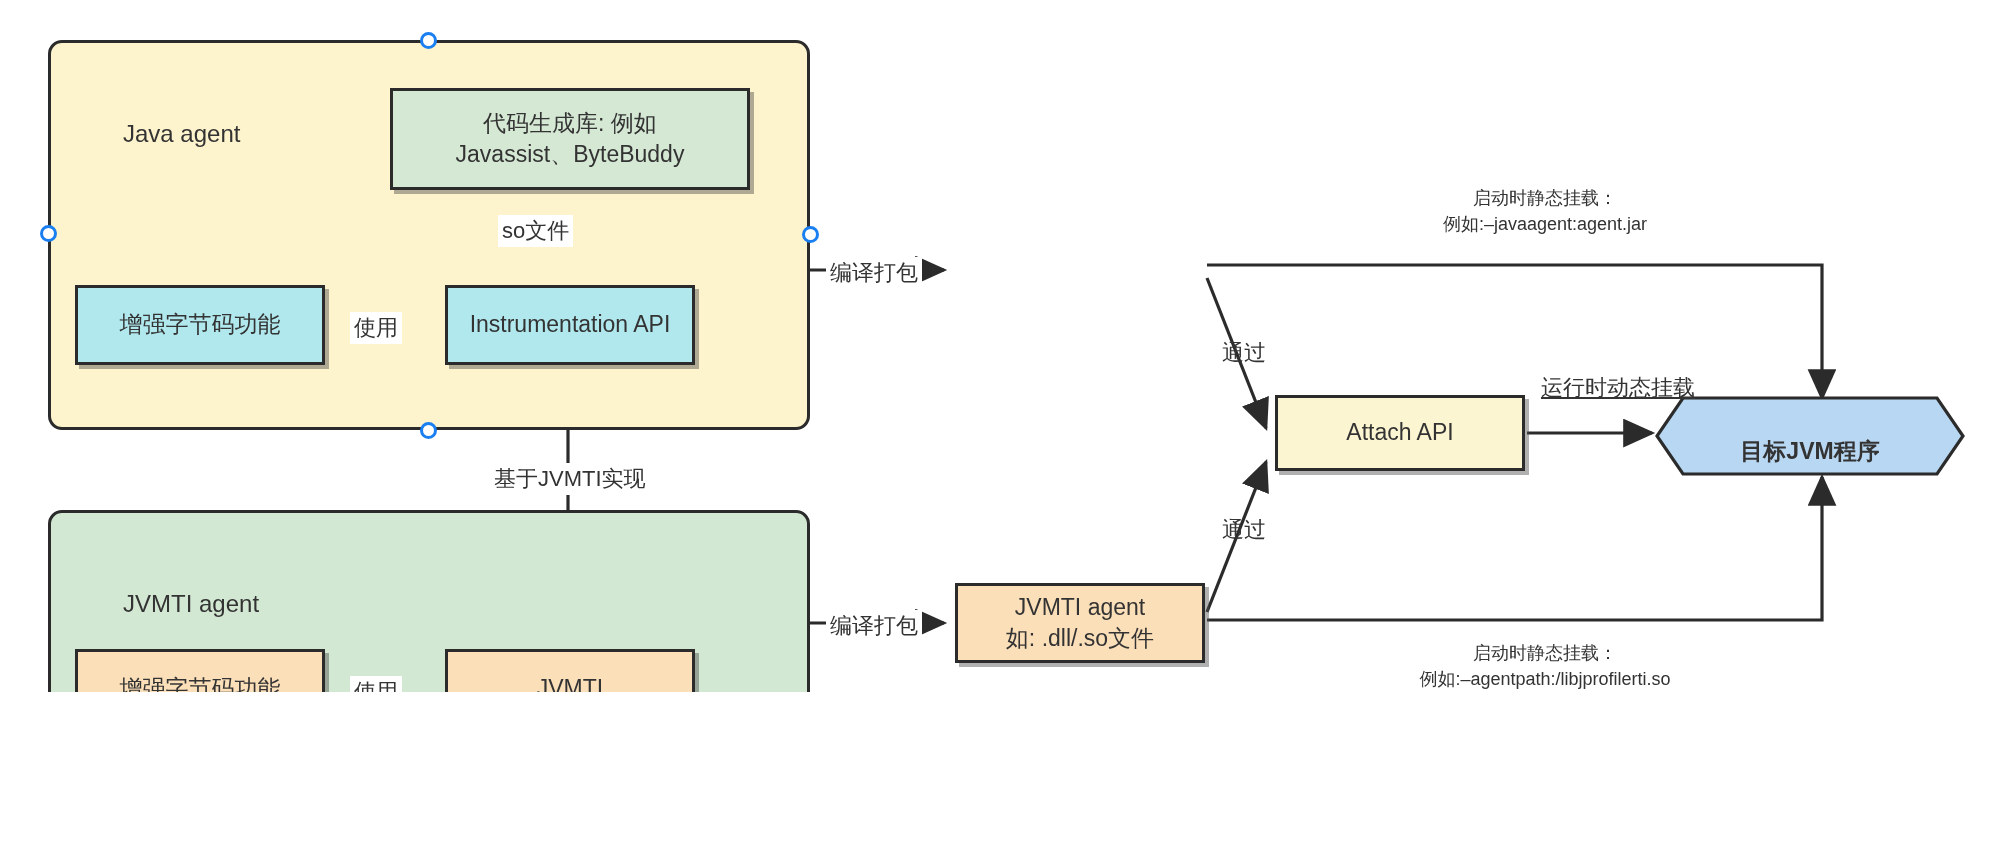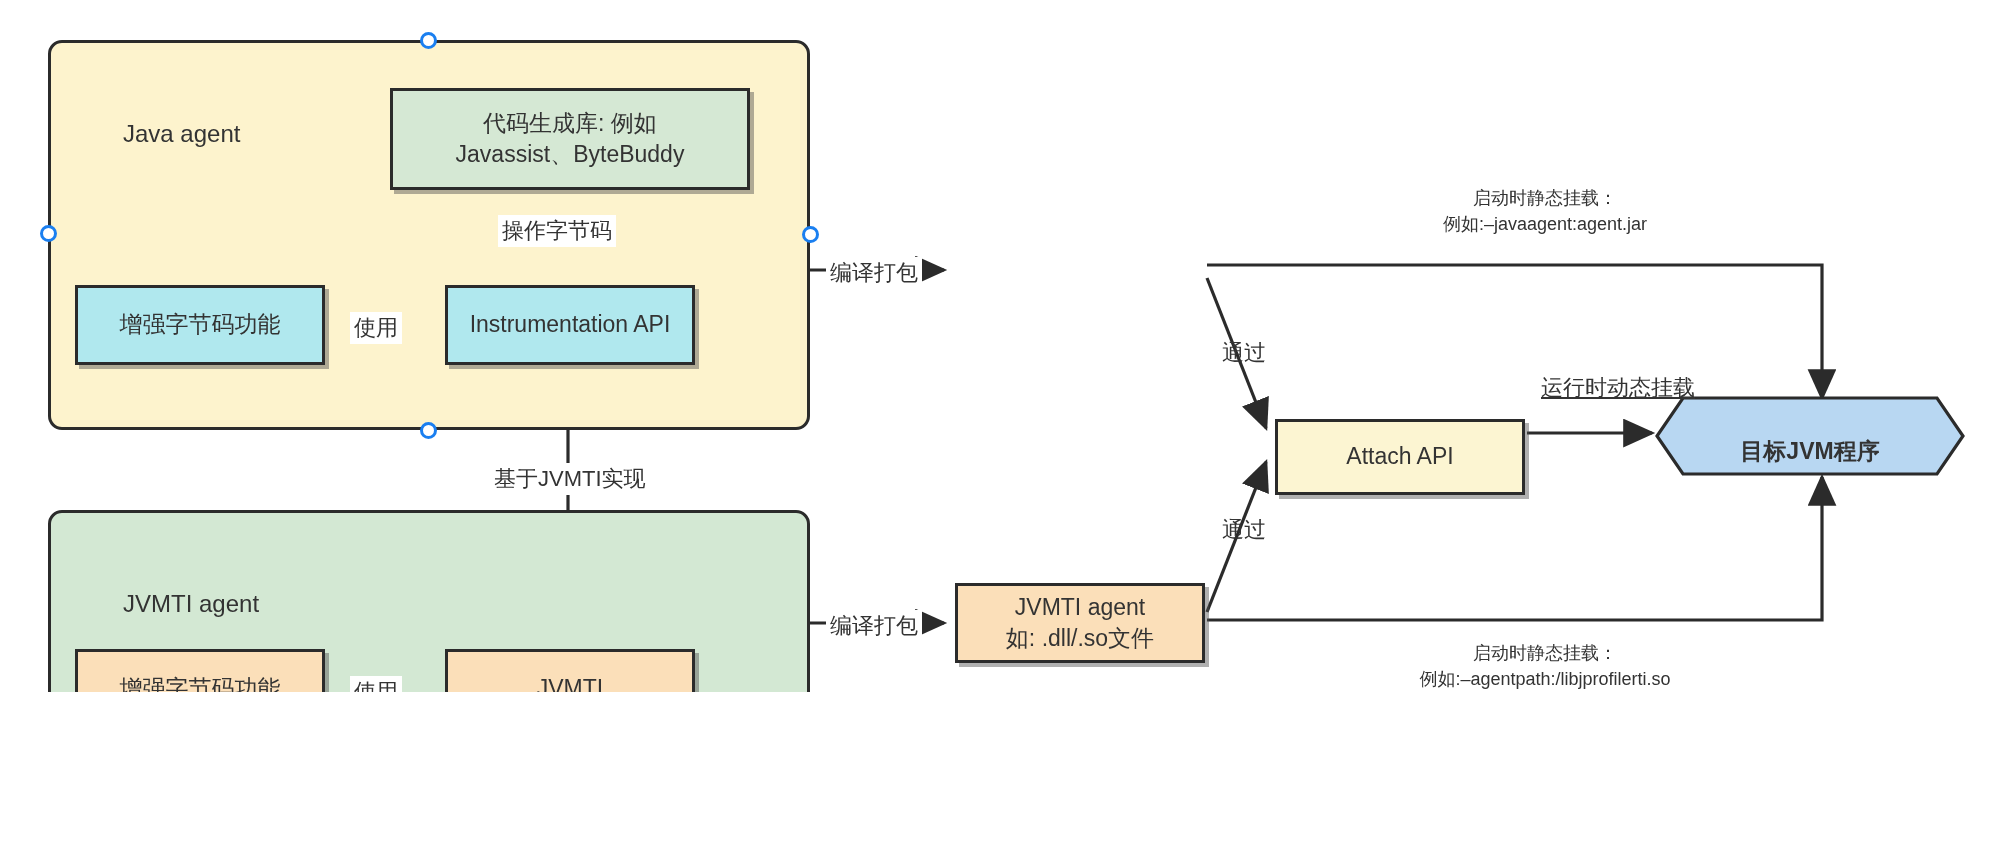--- a/index.html
+++ b/index.html
@@ -13,21 +13,21 @@
   .container .ctitle{position:absolute;font-size:24px;color:#333;}
 
   .box{border:3px solid #2b2b2b;}
   .shadow{box-shadow:4px 4px 0 rgba(80,80,80,.45);}
 
   .c-yellowbig{background:#fdf3cd;}
   .c-greenbig{background:#d3e8d3;}
   .c-cyan{background:#b0e8ee;}
   .c-green{background:#d5e8d4;}
   .c-orange{background:#fbdfb9;}
-  .c-yellow{background:#fcf5d2;margin-top:24px;}
+  .c-yellow{background:#fcf5d2;}
 
   .edge-label{position:absolute;background:#ffffff;color:#333;font-size:22px;
               padding:1px 4px;white-space:nowrap;}
   .plain-label{position:absolute;color:#333;font-size:18px;white-space:pre-line;
                text-align:center;line-height:1.45;}
   .handle{position:absolute;width:17px;height:17px;border-radius:50%;
           border:3px solid #1a7ff0;background:#fff;box-sizing:border-box;}
   .watermark{position:absolute;color:#6d28d9;font-size:16px;letter-spacing:1px;}
   .hexwrap{position:absolute;}
 </style>
@@ -93,21 +93,21 @@
 
   <div class="node box shadow c-yellow" style="left:1275px;top:395px;width:250px;height:76px;">Attach API</div>
 
   <div class="hexwrap" style="left:1655px;top:396px;width:310px;height:80px;">
     <svg width="310" height="80" viewBox="0 0 310 80">
       <polygon points="28,2 282,2 308,40 282,78 28,78 2,40" fill="#b8d7f2" stroke="#2b2b2b" stroke-width="3.2"></polygon>
     </svg>
     <div class="node" style="left:0;top:16px;width:310px;height:80px;font-weight:bold;">目标JVM程序</div>
   </div>
 
-  <div class="edge-label" style="left:498px;top:215px;">操作字节码</div>
+  <div class="edge-label" style="left:498px;top:215px;">so文件</div>
   <div class="edge-label" style="left:350px;top:312px;">使用</div>
   <div class="edge-label" style="left:350px;top:676px;">使用</div>
   <div class="edge-label" style="left:490px;top:463px;">基于JVMTI实现</div>
   <div class="edge-label" style="left:826px;top:257px;">编译打包</div>
   <div class="edge-label" style="left:826px;top:610px;">编译打包</div>
   <div class="edge-label" style="left:1218px;top:337px;background:transparent;">通过</div>
   <div class="edge-label" style="left:1218px;top:514px;background:transparent;">通过</div>
   <div class="edge-label" style="left:1537px;top:372px;background:transparent;text-decoration:underline;">运行时动态挂载</div>
 
   <div class="plain-label" style="left:1335px;top:185px;width:420px;">启动时静态挂载：

